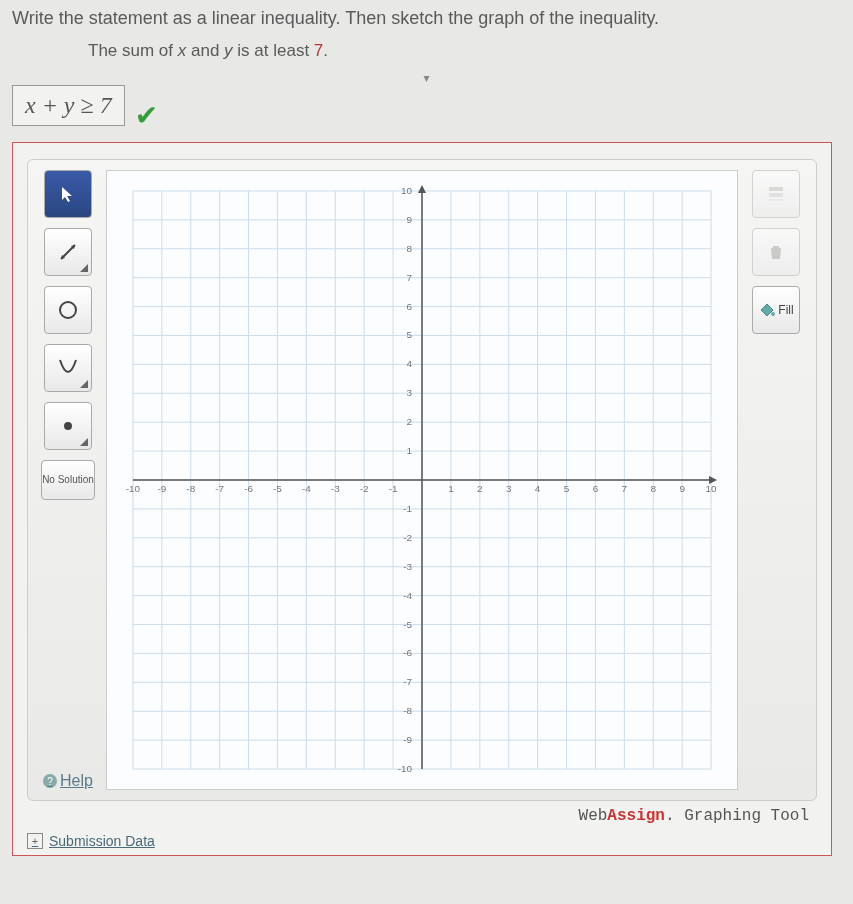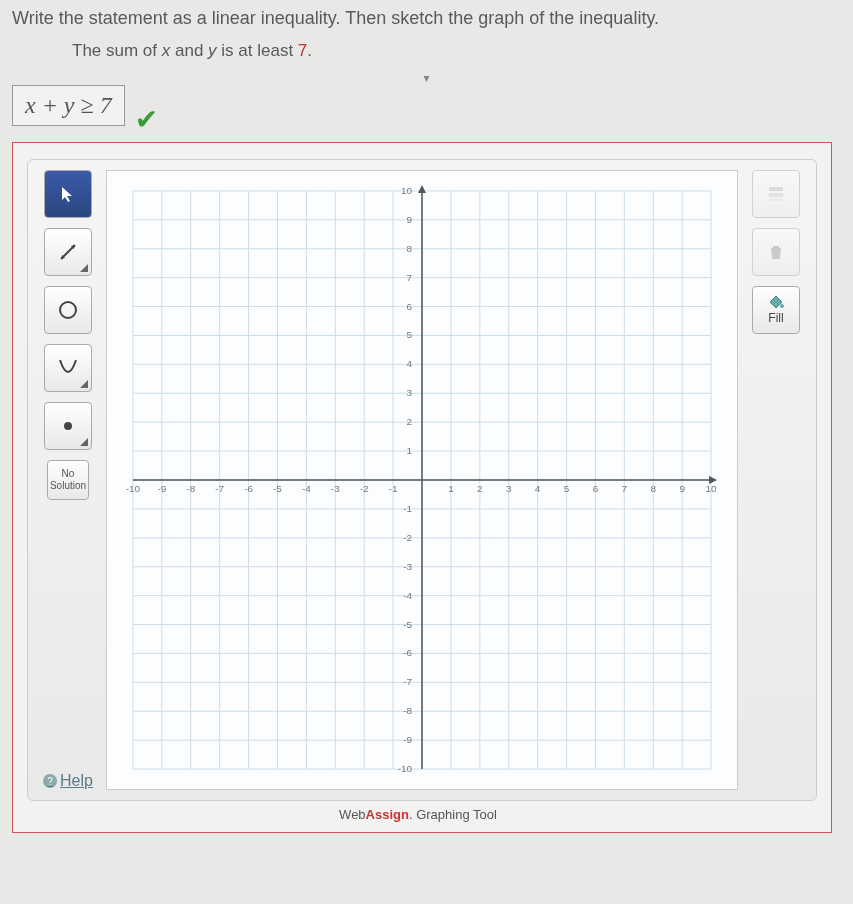--- a/index.html
+++ b/index.html
@@ -13,27 +13,27 @@
     padding: 8px 12px;
   }
   .question {
     color: #5a5a5a;
     font-size: 18px;
     margin-bottom: 12px;
   }
   .statement {
     color: #5a5a5a;
     font-size: 17px;
-    margin-left: 60px;
+    margin-left: 76px;
     margin-bottom: 14px;
   }
   .highlight { color: #b33; }
   .answer-row {
     display: flex;
-    align-items: flex-end;
+    align-items: center;
     gap: 10px;
     margin-bottom: 16px;
   }
   .answer-box {
     border: 1px solid #999;
     background: #f2f2f0;
     padding: 6px 12px;
     font-family: 'Times New Roman', serif;
     font-size: 24px;
     font-style: italic;
@@ -88,21 +88,21 @@
   }
   .tool-btn.subcorner::after {
     content:'';
     position:absolute;
     bottom:3px; right:3px;
     border: 4px solid transparent;
     border-bottom-color:#666;
     border-right-color:#666;
   }
   .no-sol {
-    width: 42px;
+    width: 54px;
     height: 40px;
     border: 1px solid #aaa;
     border-radius: 4px;
     background: linear-gradient(#fff,#e8e8e8);
     font-size: 10px;
     color: #555;
     display:flex;
     align-items:center;
     justify-content:center;
     text-align:center;
@@ -160,33 +160,34 @@
     color:#555;
   }
   .right-btn.disabled { opacity: 0.45; cursor: default;}
   .fill-btn {
     width: 48px;
     height: 48px;
     border: 1px solid #aaa;
     border-radius: 4px;
     background: linear-gradient(#fff,#e8e8e8);
     display:flex;
-    flex-direction:column;
+    flex-direction:row;
     align-items:center;
     justify-content:center;
     cursor:pointer;
     font-size:12px;
     color:#444;
     gap:2px;
   }
   .credit {
-    text-align: center;
-    font-size: 13px;
+    text-align: right;
+    font-size: 16px;
     color: #555;
     padding: 6px 8px 4px 0;
+    font-family: Liberation Mono, monospace;
   }
   .credit b { color:#c33; font-weight:bold;}
   .submission {
     display:flex;
     align-items:center;
     gap:6px;
     font-size:14px;
     color:#4a6a7a;
     text-decoration:underline;
     cursor:pointer;
@@ -367,13 +368,14 @@
             <circle cx="15" cy="11" r="2" fill="#6aa"></circle>
           </svg>
         <span>Fill</span>
       </div>
     </div>
 
   </div>
   <div class="credit">
     <span>Web</span><b>Assign</b><span>. Graphing Tool</span>
   </div>
+  <div class="submission">Submission Data</div>
 </div>
 
 </body></html>

